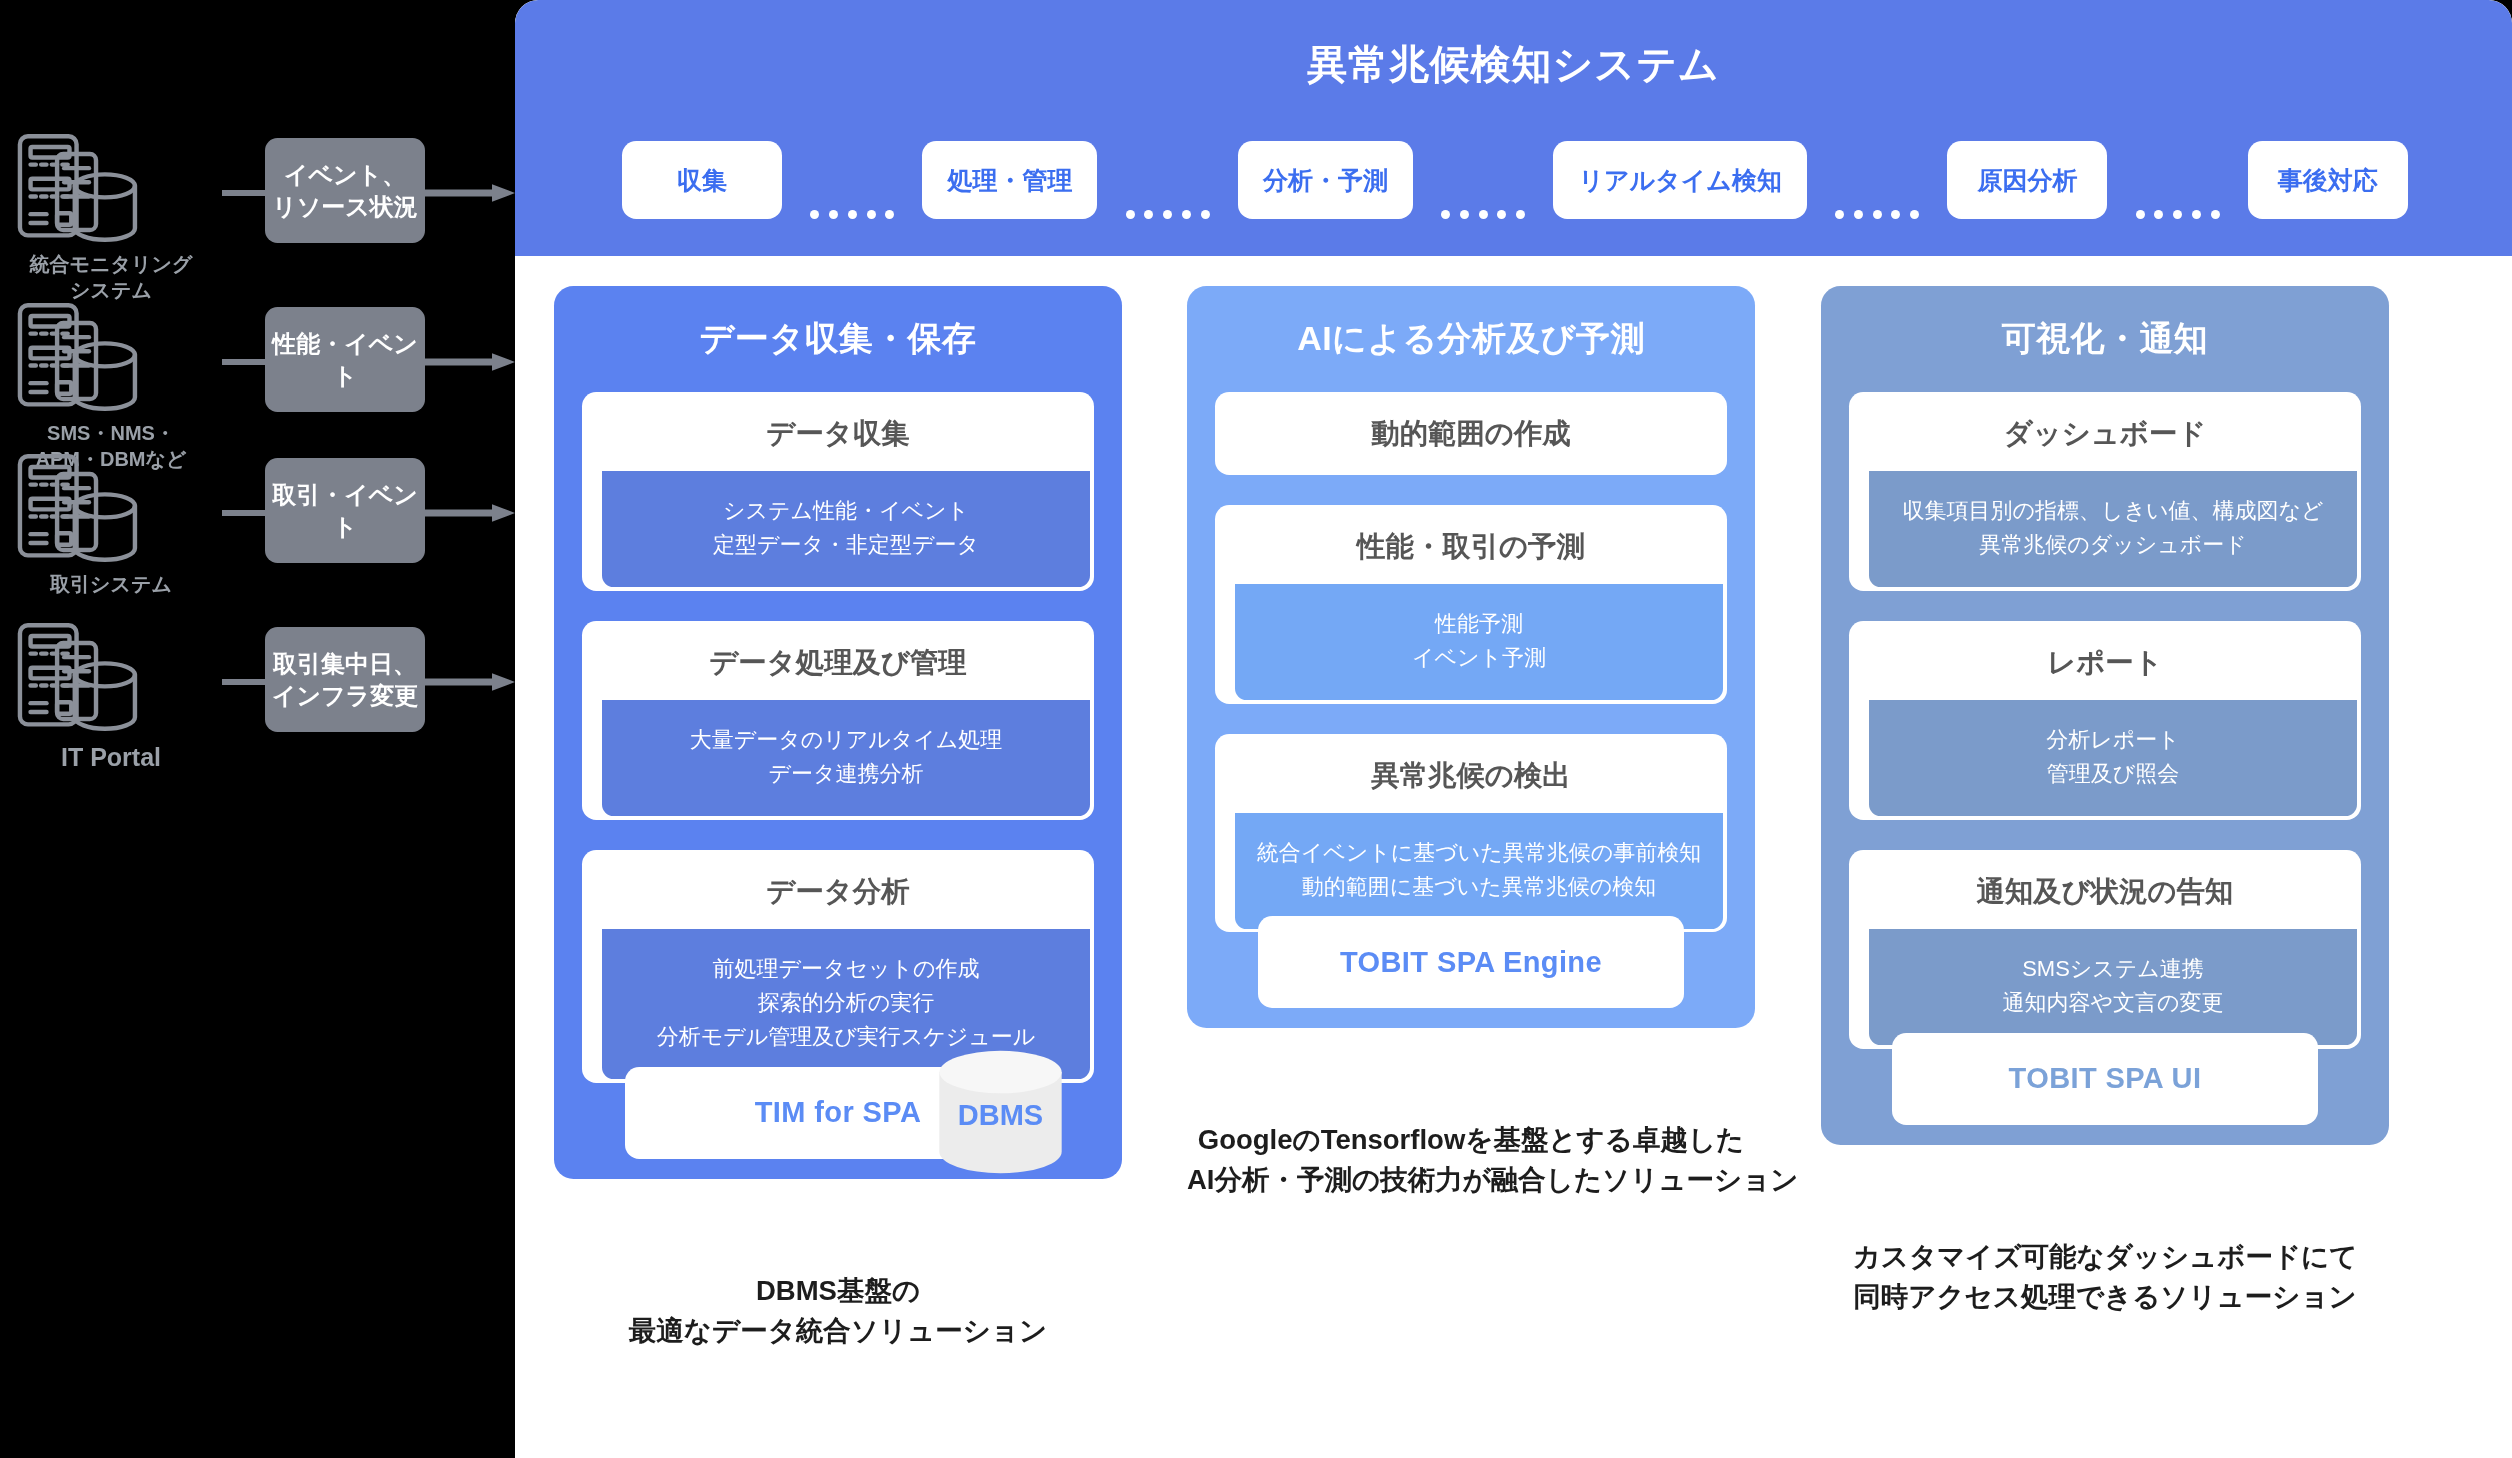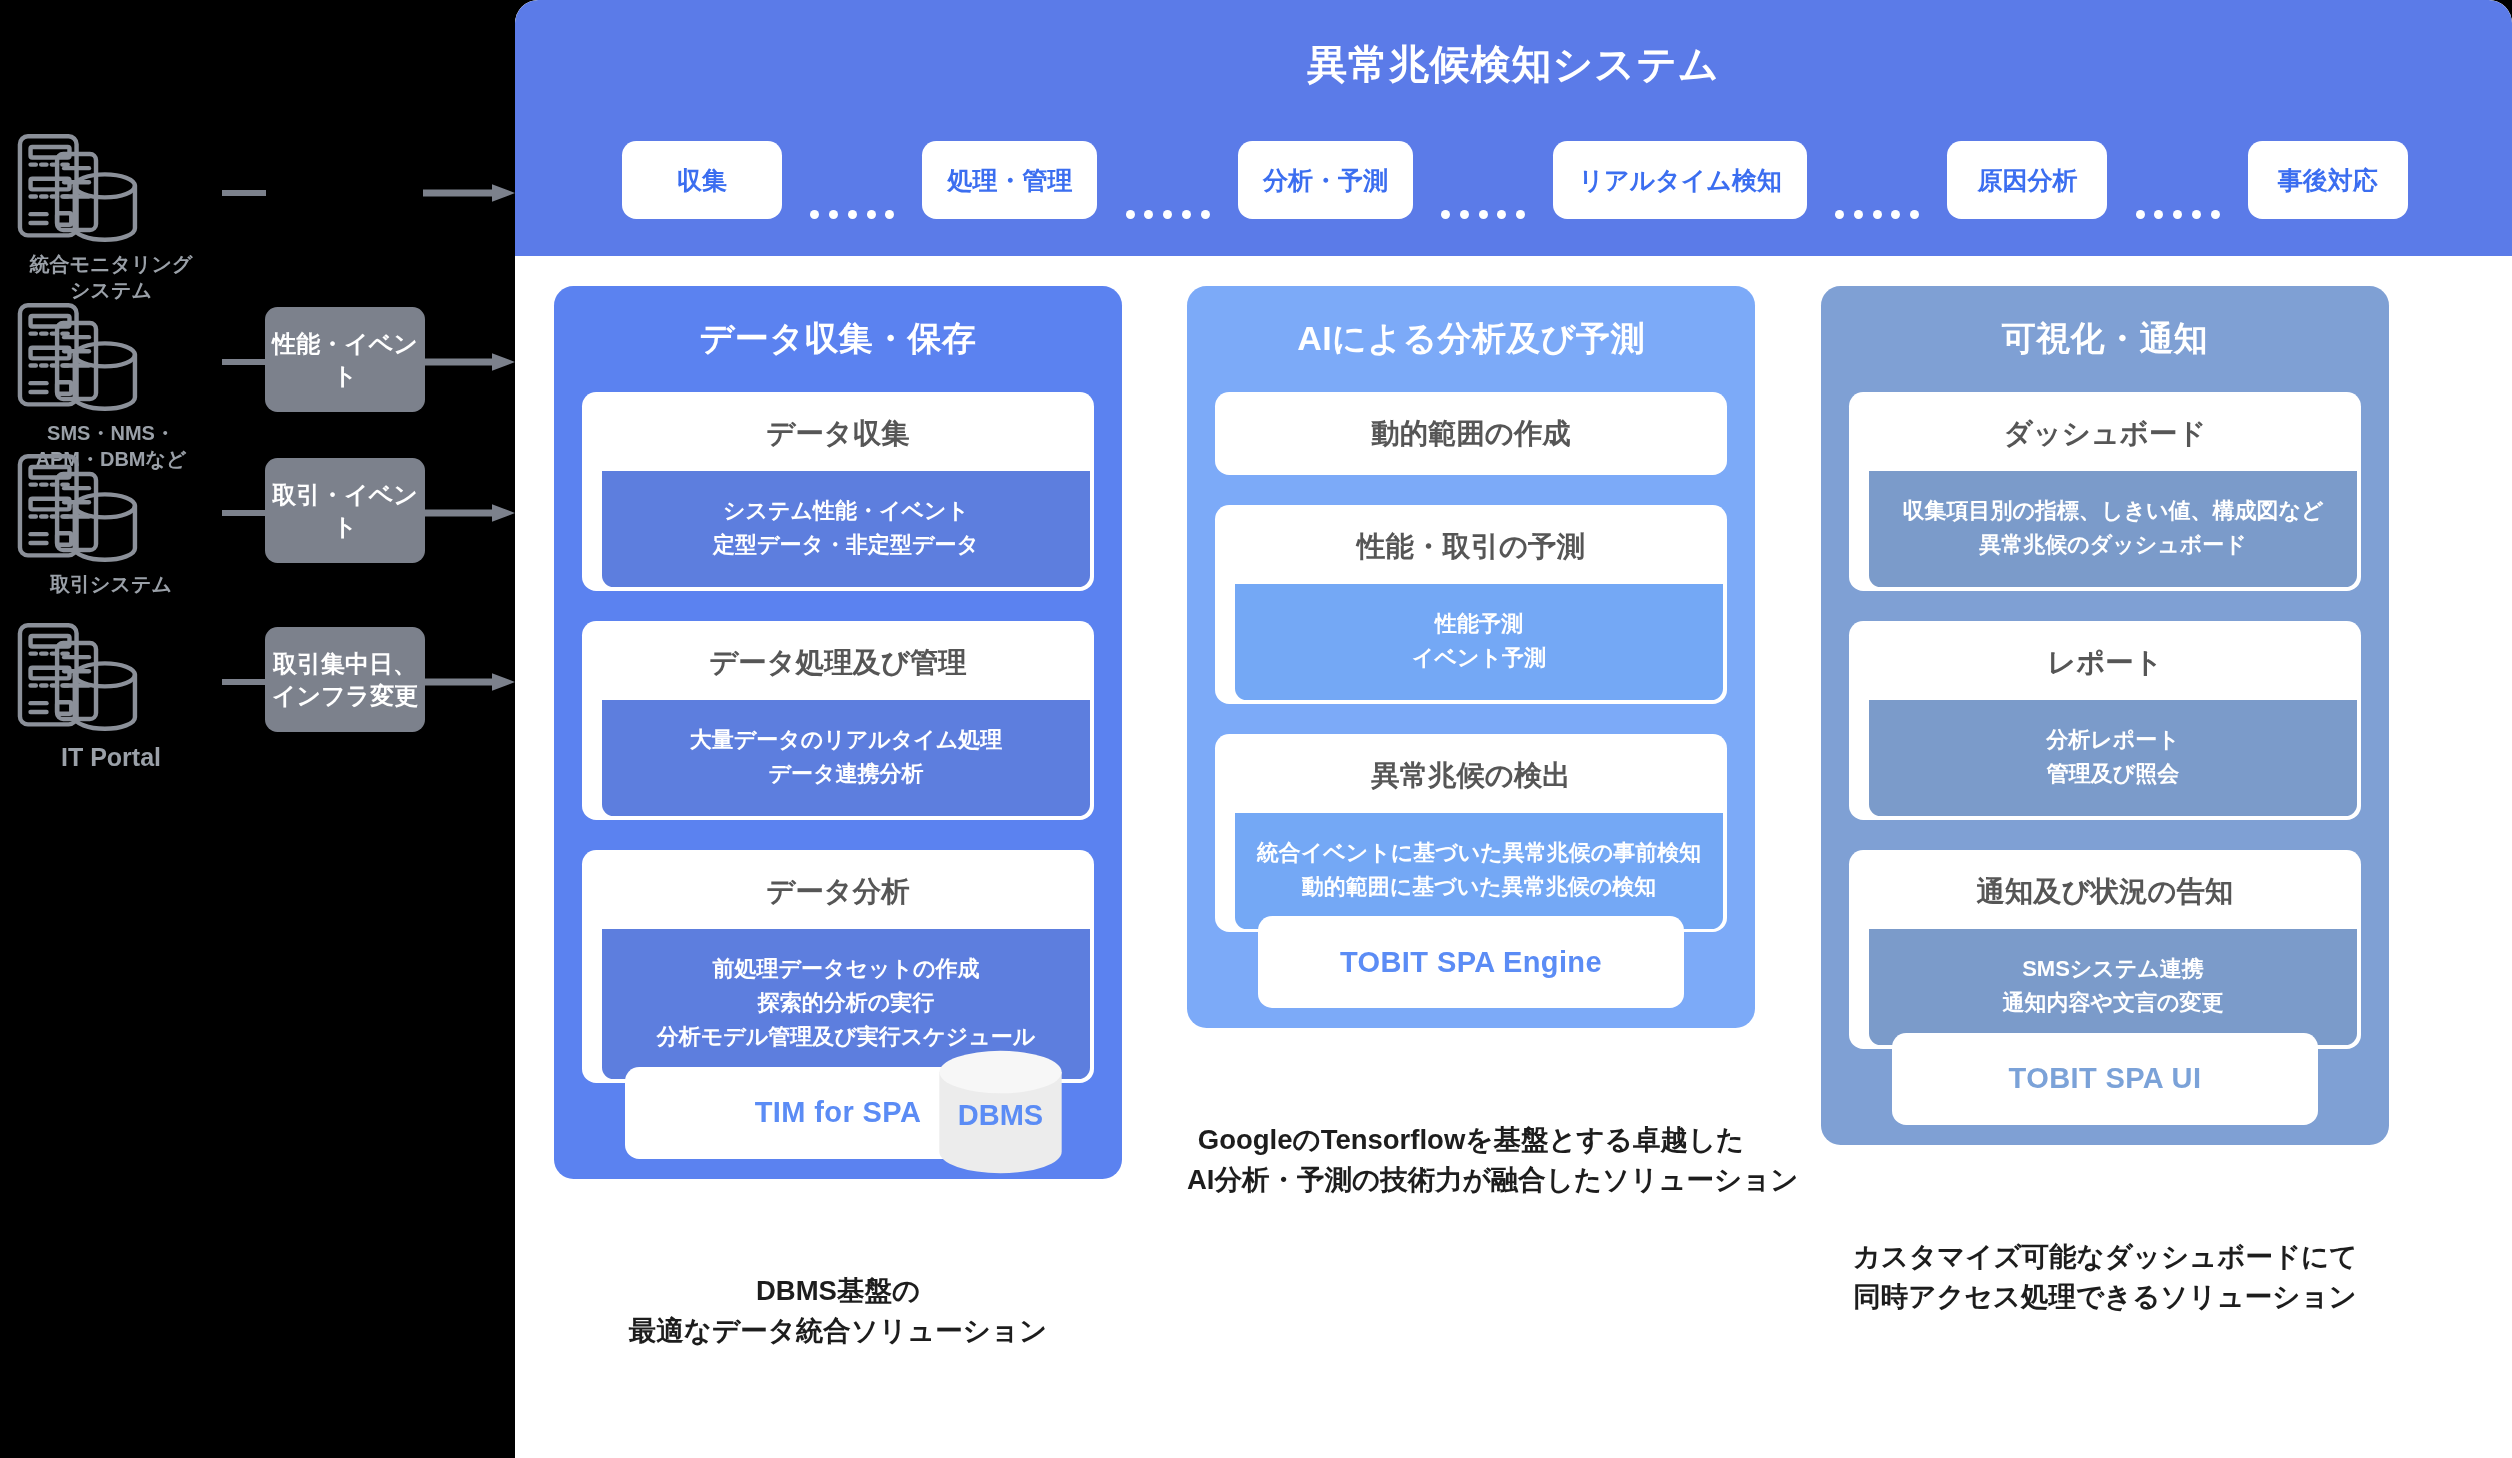--- a/index.html
+++ b/index.html
@@ -87,21 +87,21 @@
     background: #ffffff; border-radius: 14.2px; overflow: visible;
     margin-bottom: 30px; padding: 3.6px 3.6px 3.6px 3.6px;
   }
   .card:last-child { margin-bottom: 0; }
   .card-head {
     text-align: center; color: #565656; font-size: 28.4px; font-weight: 700;
     padding: 19.5px 0 18px 0;
   }
   .card-body {
     border-radius: 0 0 11.5px 11.5px;
-    color: #ffffff; font-size: 22px; font-weight: 700; line-height: 1.55;
+    color: #ffffff; font-size: 22px; font-weight: 400; line-height: 1.55;
     text-align: center; padding: 23px 0 25px 0;
     white-space: nowrap;
     margin-left: 16px;
   }
   .col-0 .card-body { background: #5d7ede; }
   .col-1 .card-body { background: #74a8f5; }
   .col-2 .card-body { background: #7b9bca; }
 
   
   .prod-pill-wrap {
@@ -153,20 +153,21 @@
               <line x1="16" y1="94" x2="34" y2="94"></line>
               <line x1="16" y1="104" x2="34" y2="104"></line>
               <rect x="46" y="93" width="16" height="13" rx="2"></rect>
               <ellipse cx="100" cy="62" rx="34" ry="13"></ellipse>
               <path d="M66,62 L66,110 A34,13 0 0 0 134,110 L134,62"></path>
             </g>
           </svg></div>
         <div class="src-label">統合モニタリング<br>システム</div>
         <div class="badge-wrap">
           <div class="conn-line"></div>
+          <div class="badge">イベント、<br>リソース状況</div>
           <div class="conn-arrow"><svg viewBox="0 0 104 20" width="92" height="18">
               <path d="M0,6 L78,6 L78,0 L104,10 L78,20 L78,14 L0,14 Z" fill="#7c818c"></path>
             </svg></div>
         </div>
       </div>
       <div class="source-row" style="top: 300px;">
         <div class="src-icon-wrap"><svg viewBox="0 0 215 130" width="191" height="115">
             <g fill="none" stroke="#8b9099" stroke-width="5" stroke-linecap="round" stroke-linejoin="round">
               <rect x="46" y="26" width="44" height="86" rx="7"></rect>
               <line x1="54" y1="42" x2="82" y2="42"></line>

